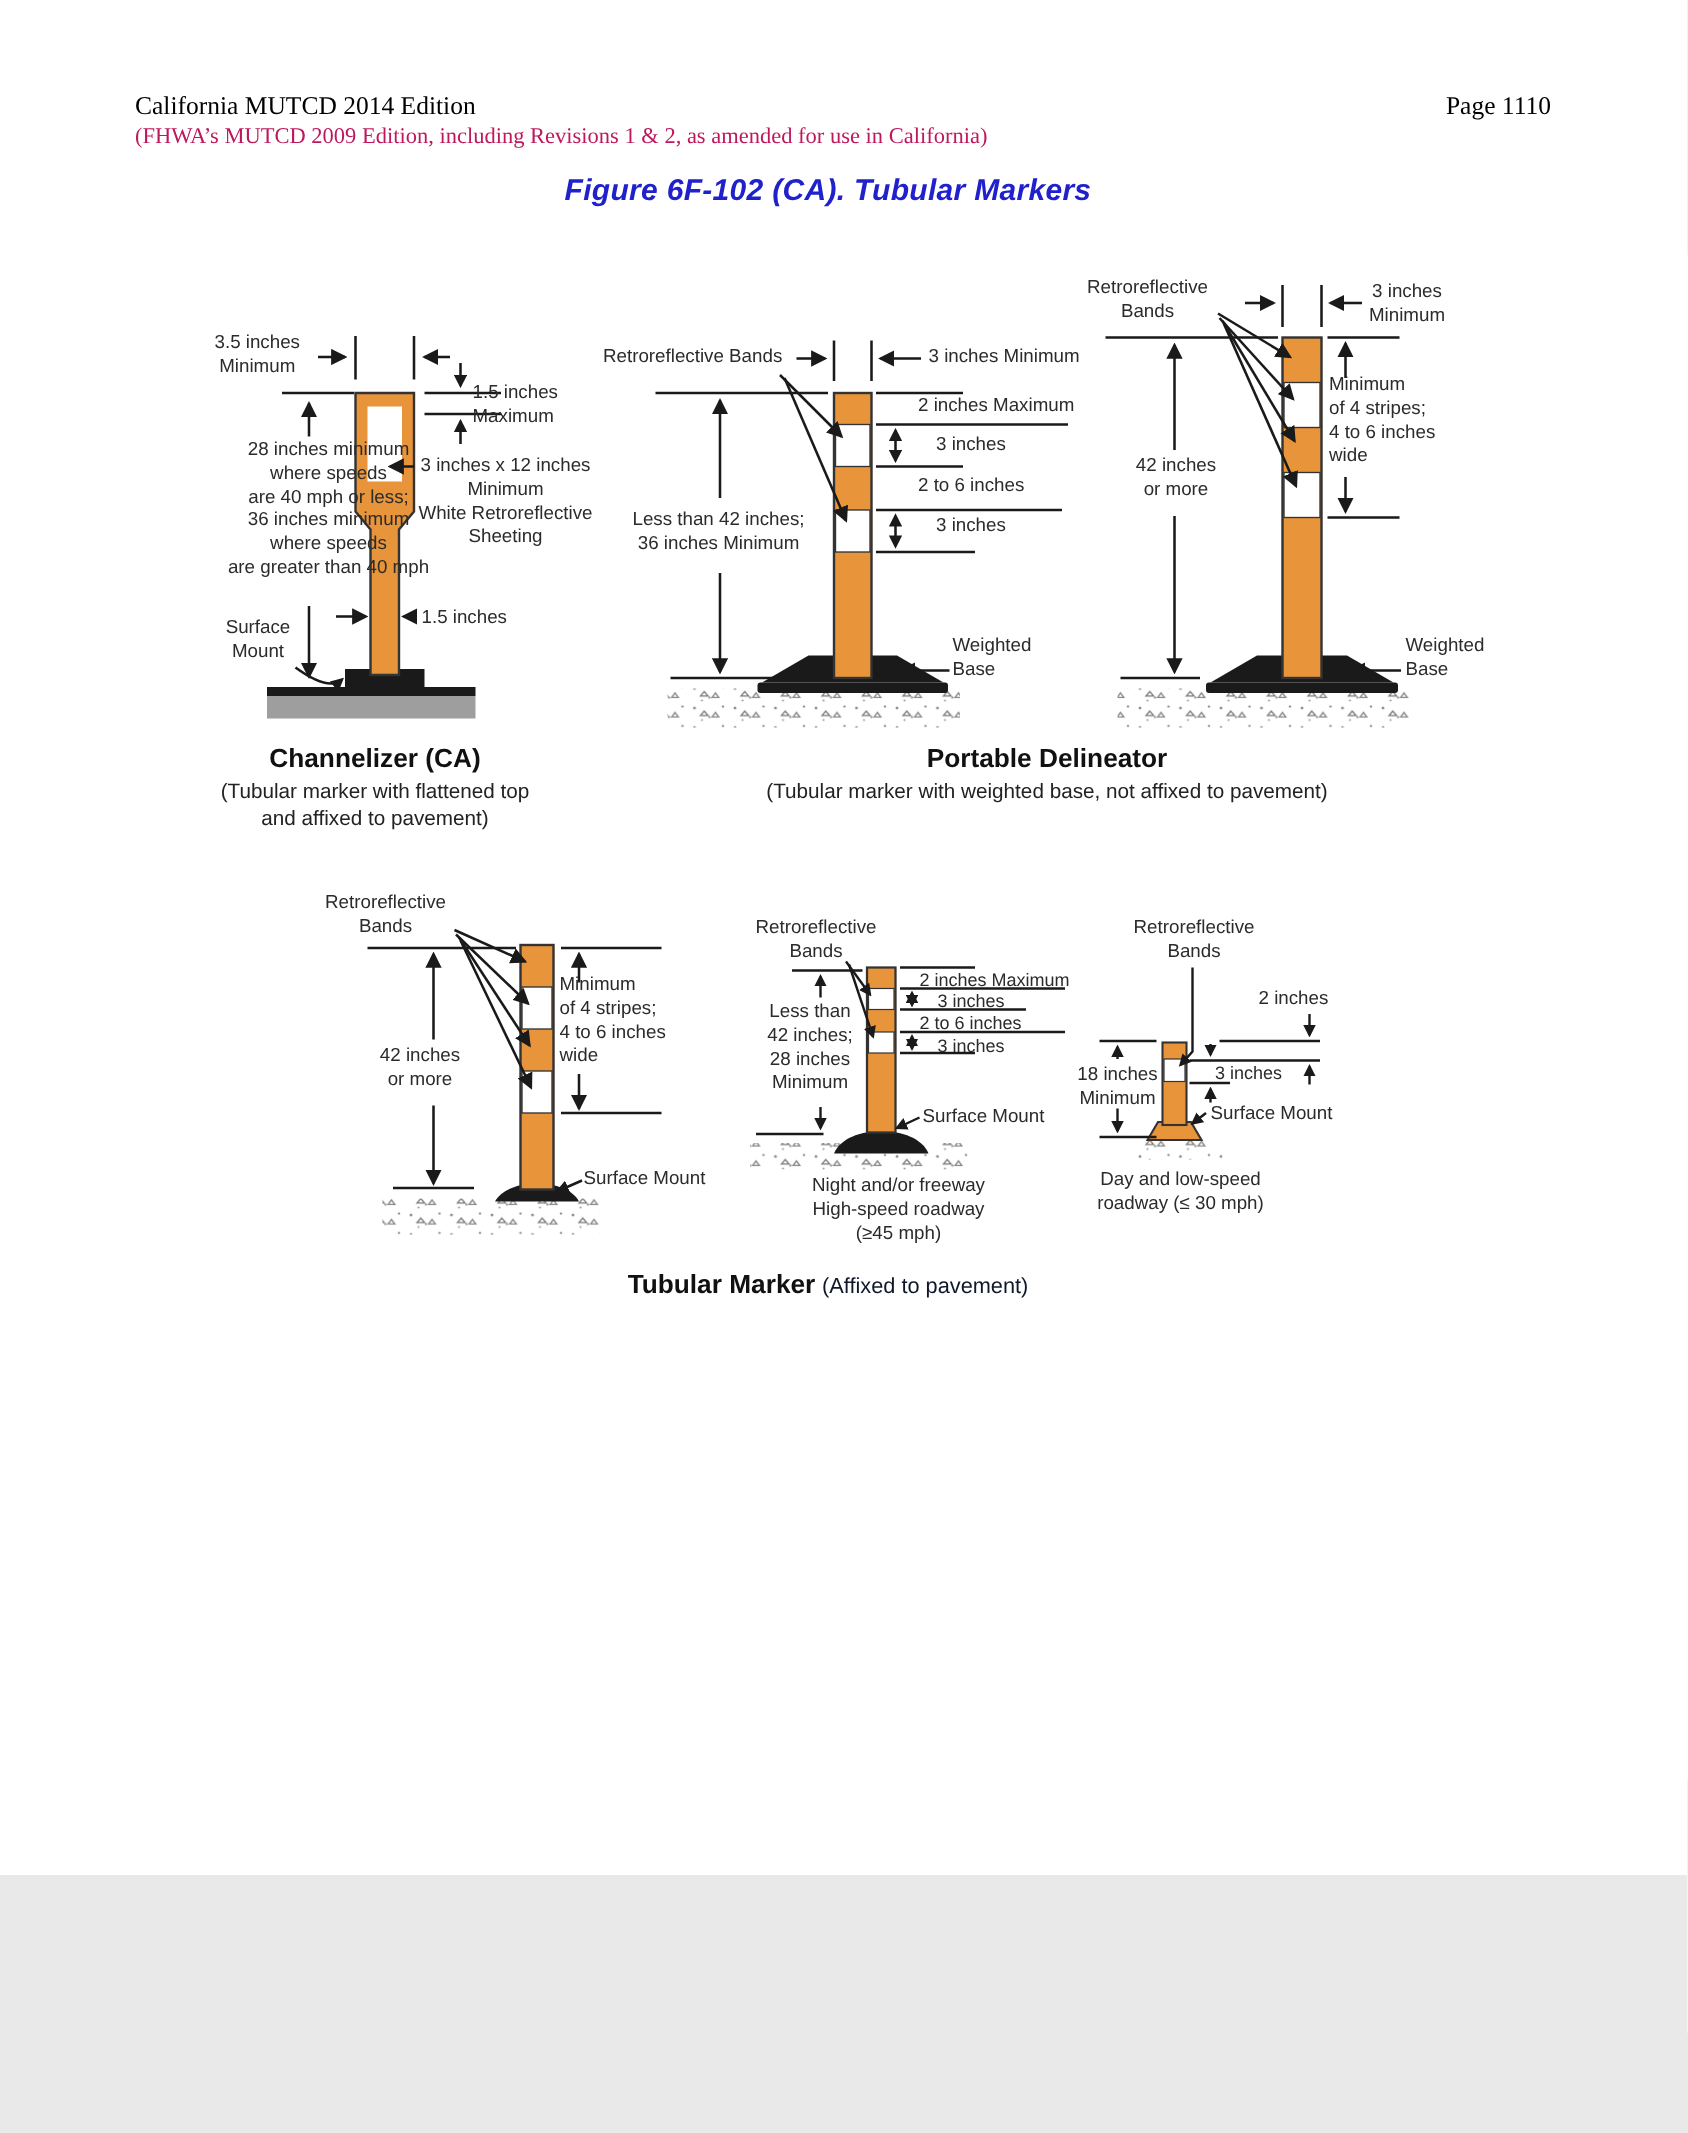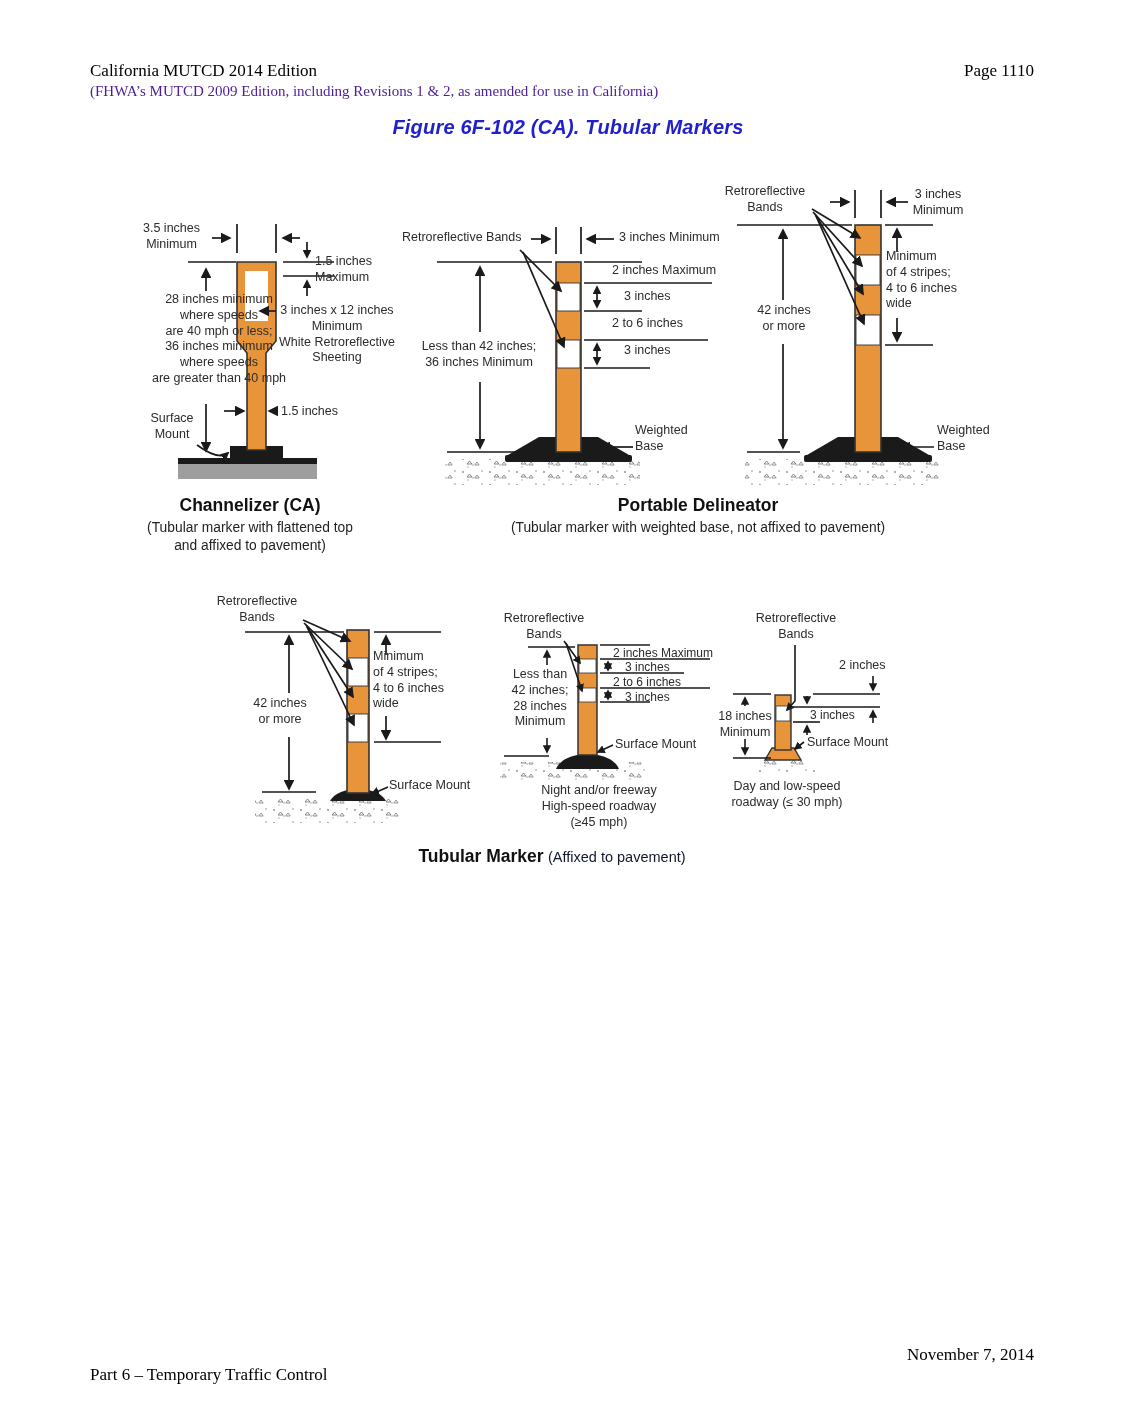--- a/index.html
+++ b/index.html
@@ -1,22 +1,22 @@
 <!DOCTYPE html>
 <html><head>
 <meta charset="utf-8">
 <style>
   html,body{margin:0;padding:0;background:#e9e9e9;}
   .page{
-    position:relative;width:1125px;height:1422px;background:#ffffff;
+    position:relative;width:1125px;height:1250px;background:#ffffff;
     margin:0 auto;overflow:hidden;
     font-family:"Liberation Sans",sans-serif;color:#1a1a1a;
   }
   .serif{font-family:"Liberation Serif",serif;font-size:17px;color:#000;}
-  .serif-sm{font-family:"Liberation Serif",serif;font-size:15px;color:#4c1d95;}
+  .serif-sm{font-family:"Liberation Serif",serif;font-size:15px;color:#be185d;}
   .abs{position:absolute;}
   .fig-title{
     font-size:20px;font-weight:bold;font-style:italic;color:#2020cc;
     text-align:center;letter-spacing:.2px;
   }
   .lbl{
     position:absolute;font-size:12.5px;line-height:1.26;color:#2b2b2b;
     white-space:pre-line;text-align:center;
   }
   .lbl.sm{font-size:12px;line-height:1.2;}
@@ -30,21 +30,21 @@
 </style>
 </head>
 <body>
 
 <div class="page">
 
   <div class="abs serif" style="left:90px;top:61px;">California MUTCD 2014 Edition</div>
   <div class="abs serif" style="right:91px;top:61px;">Page 1110</div>
   <div class="abs serif-sm" style="left:90px;top:83px;">(FHWA’s MUTCD 2009 Edition, including Revisions 1 &amp; 2, as amended for use in California)</div>
 
-  <div class="abs fig-title" style="left:0;top:116px;width:1104px;padding-left:16px;">Figure 6F-102 (CA).  Tubular Markers</div>
+  <div class="abs fig-title" style="left:0;top:116px;width:1104px;">Figure 6F-102 (CA).  Tubular Markers</div>
 
   <svg width="1125" height="900" viewBox="0 0 1125 900">
     <defs>
       <marker id="ah" viewBox="0 0 10 10" refX="8.5" refY="5" markerWidth="6.4" markerHeight="6.4" orient="auto-start-reverse">
           <path d="M0,0L10,5L0,10Z" fill="#1a1a1a"></path>
         </marker>
       <marker id="ahs" viewBox="0 0 10 10" refX="8" refY="5" markerWidth="5.2" markerHeight="5.2" orient="auto-start-reverse">
           <path d="M0,0L10,5L0,10Z" fill="#1a1a1a"></path>
         </marker>
       <pattern id="grnd" width="27" height="13" patternUnits="userSpaceOnUse">

